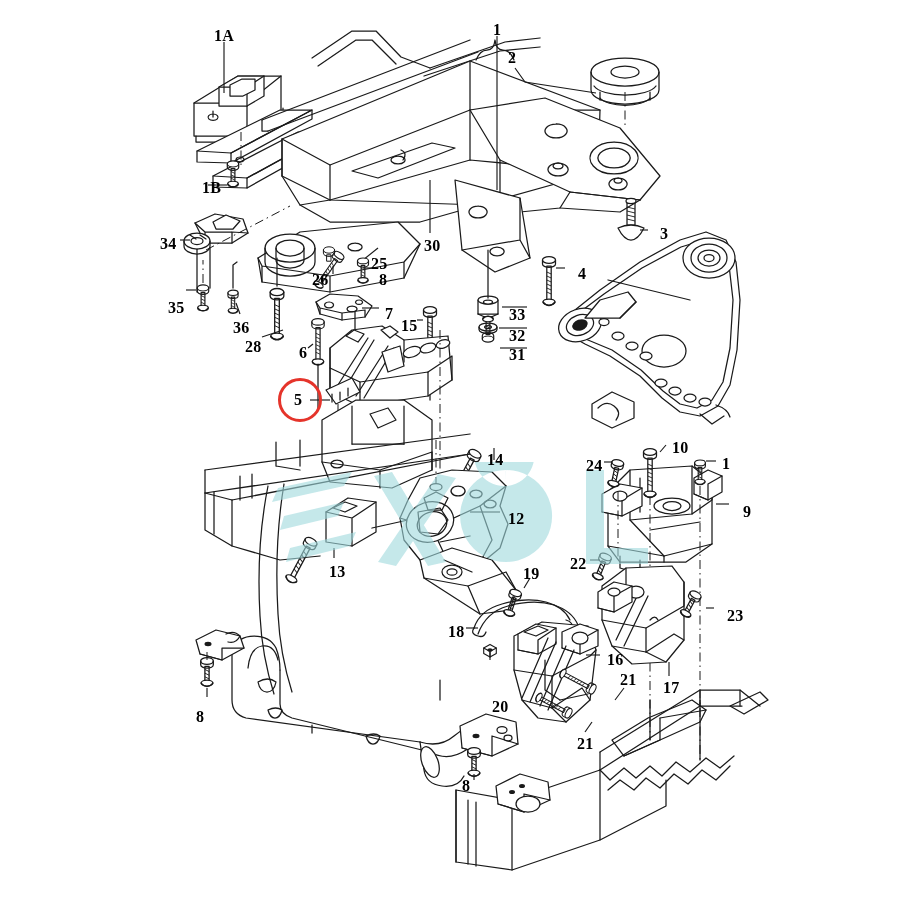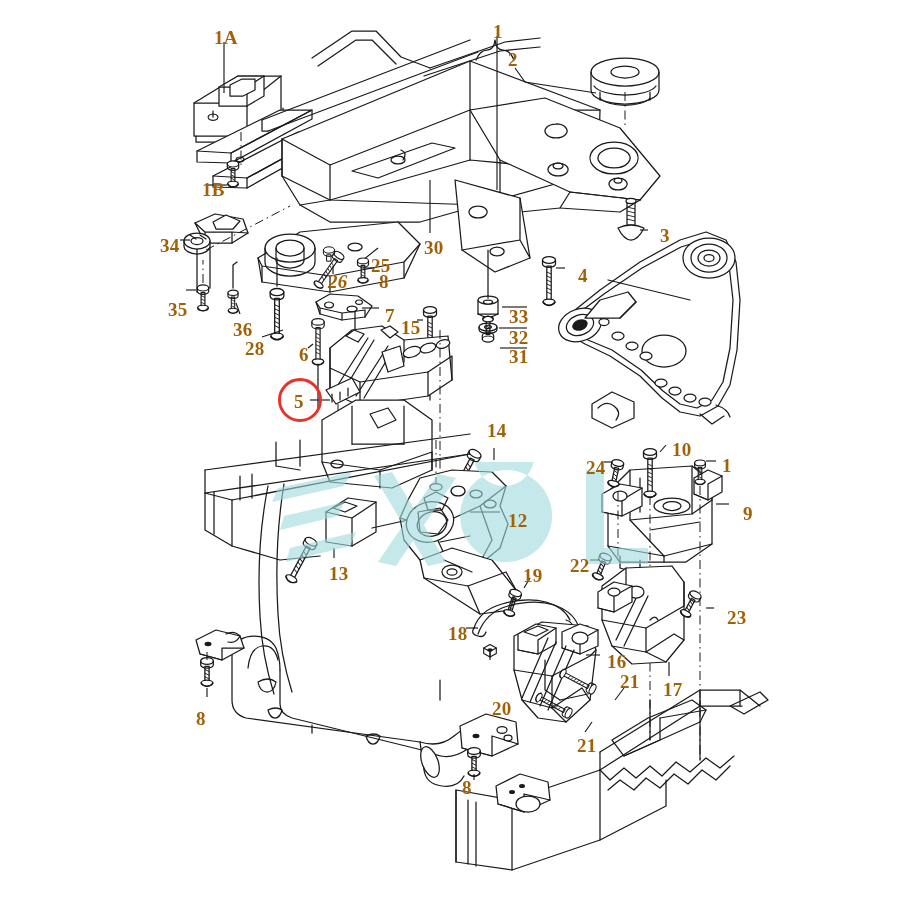--- a/index.html
+++ b/index.html
@@ -2,21 +2,21 @@
 <html><head>
 <meta charset="utf-8">
 <title>Parts Diagram</title>
 <style>
   html,body{margin:0;padding:0;background:#ffffff;}
   body{width:900px;height:900px;overflow:hidden;
        font-family:"Liberation Serif",serif;}
   #stage{position:relative;width:900px;height:900px;background:#fff;}
   #art{position:absolute;left:0;top:0;width:900px;height:900px;}
   .lbl{position:absolute;font-family:"Liberation Serif",serif;
-       font-size:19px;font-weight:700;color:#a16207;line-height:1;
+       font-size:16px;font-weight:700;color:#000000;line-height:1;
        letter-spacing:0.2px;white-space:nowrap;}
   #hl{position:absolute;border:3px solid #e5342b;border-radius:50%;
       width:44px;height:44px;box-sizing:border-box;}
   .wm{position:absolute;}
 </style>
 </head>
 <body>
 
 <div id="stage">
 
@@ -603,34 +603,34 @@
 
   <div id="labels">
       <div class="lbl" style="left: 214px; top: 28px;">1A</div>
       <div class="lbl" style="left: 493px; top: 22px;">1</div>
       <div class="lbl" style="left: 508px; top: 50px;">2</div>
       <div class="lbl" style="left: 193px; top: 180px; margin-left: 9px;">1B</div>
       <div class="lbl" style="left: 660px; top: 226px;">3</div>
       <div class="lbl" style="left: 160px; top: 236px;">34</div>
       <div class="lbl" style="left: 371px; top: 256px;">25</div>
       <div class="lbl" style="left: 424px; top: 238px;">30</div>
-      <div class="lbl" style="left: 328px; top: 272px; font-style: italic;">26</div>
+      <div class="lbl" style="left: 312px; top: 272px;">26</div>
       <div class="lbl" style="left: 379px; top: 272px;">8</div>
       <div class="lbl" style="left: 578px; top: 266px;">4</div>
       <div class="lbl" style="left: 168px; top: 300px;">35</div>
       <div class="lbl" style="left: 233px; top: 320px;">36</div>
       <div class="lbl" style="left: 385px; top: 306px;">7</div>
       <div class="lbl" style="left: 509px; top: 307px;">33</div>
       <div class="lbl" style="left: 401px; top: 318px;">15</div>
       <div class="lbl" style="left: 509px; top: 328px;">32</div>
       <div class="lbl" style="left: 245px; top: 339px;">28</div>
       <div class="lbl" style="left: 299px; top: 345px;">6</div>
       <div class="lbl" style="left: 509px; top: 347px;">31</div>
       <div class="lbl" style="left: 294px; top: 392px;">5</div>
-      <div class="lbl" style="left: 487px; top: 421px;">14</div>
+      <div class="lbl" style="left: 487px; top: 452px;">14</div>
       <div class="lbl" style="left: 672px; top: 440px;">10</div>
       <div class="lbl" style="left: 586px; top: 458px;">24</div>
       <div class="lbl" style="left: 722px; top: 456px;">1</div>
       <div class="lbl" style="left: 743px; top: 504px;">9</div>
       <div class="lbl" style="left: 508px; top: 511px;">12</div>
       <div class="lbl" style="left: 329px; top: 564px;">13</div>
       <div class="lbl" style="left: 570px; top: 556px;">22</div>
       <div class="lbl" style="left: 523px; top: 566px;">19</div>
       <div class="lbl" style="left: 727px; top: 608px;">23</div>
       <div class="lbl" style="left: 448px; top: 624px;">18</div>

